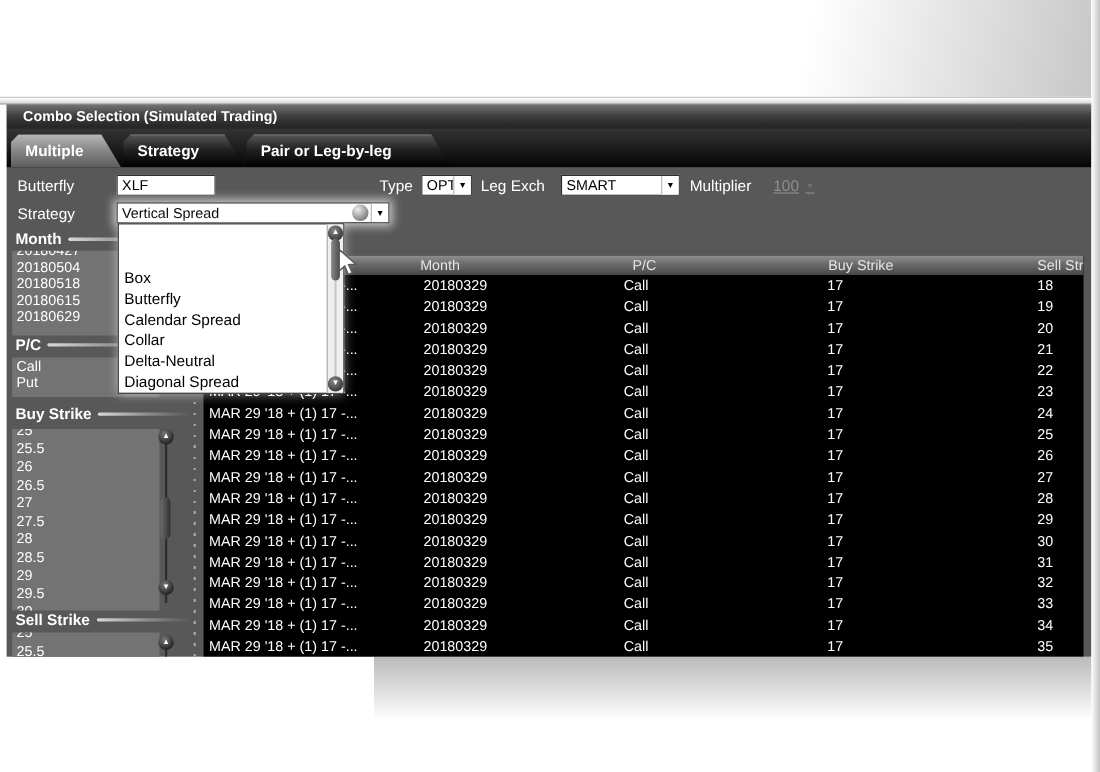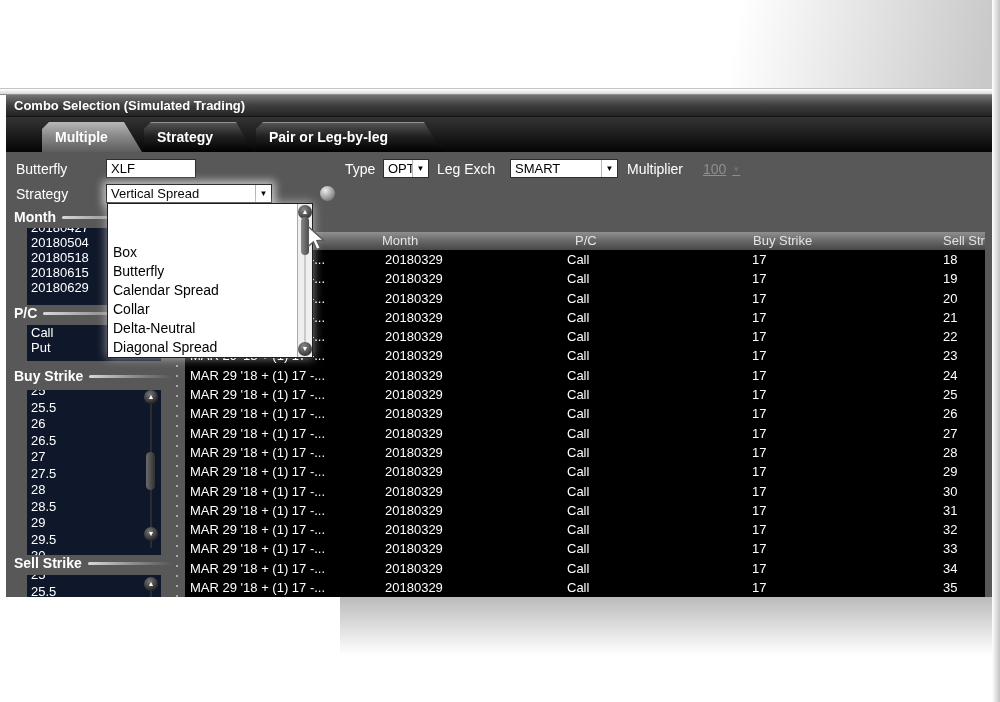--- a/index.html
+++ b/index.html
@@ -17,27 +17,27 @@
   .bottom-shadow{position:absolute;left:340px;top:597px;width:652px;height:58px;
             background:linear-gradient(to bottom,rgba(130,130,130,0.55),rgba(255,255,255,0));}
 
   
   .window{position:absolute;left:6px;top:95px;width:986px;height:502px;background:#585858;
           overflow:hidden;color:#fff;z-index:5;}
 
   .titlebar{position:absolute;left:0;top:0;right:0;height:22px;
             background:linear-gradient(#747474,#3e3e3e 50%,#242424);
             border-bottom:1px solid #121212;
-            font-size:13px;font-weight:bold;line-height:22px;padding-left:8px;box-sizing:border-box;}
+            font-size:13px;font-weight:bold;line-height:22px;padding-left:15px;box-sizing:border-box;}
 
   .tabrow{position:absolute;left:0;top:22px;right:0;height:35px;
           background:linear-gradient(#343434,#050505);}
   .tab{position:absolute;bottom:0;height:30px;line-height:30px;
        font-size:14px;font-weight:bold;color:#fff;padding-left:13px;box-sizing:border-box;
-       clip-path:polygon(0 7px,7px 0,calc(100% - 18px) 0,100% 100%,0 100%);margin-left:32px;}
+       clip-path:polygon(0 7px,7px 0,calc(100% - 18px) 0,100% 100%,0 100%);}
   .tab.active{background:linear-gradient(#b8b8b8,#8a8a8a 45%,#5d5d5d);}
   .tab.inactive{background:linear-gradient(#585858 0%,#232323 45%,#000 100%);
        box-shadow:inset 0 1px 0 rgba(255,255,255,.35);}
   .tab-multiple{left:4px;width:100px;z-index:3;}
   .tab-strategy{left:106px;width:110px;z-index:2;}
   .tab-pair{left:218px;width:186px;z-index:1;}
 
   
   .label{position:absolute;font-size:14px;color:#fff;white-space:nowrap;}
   .field{position:absolute;height:19px;background:#fff;color:#000;border:1px solid #2e2e2e;
@@ -48,21 +48,21 @@
   .glow{box-shadow:0 0 9px 3px rgba(255,255,255,0.65);}
   .disabled-combo{position:absolute;color:#8f8f8f;font-size:14px;text-decoration:underline;}
   .disabled-combo .darr{color:#6f6f6f;font-size:8px;margin-left:6px;vertical-align:2px;}
   .help-sphere{position:absolute;width:15px;height:15px;border-radius:50%;
          background:radial-gradient(circle at 35% 30%,#ececec,#9a9a9a 55%,#555);}
 
   
   .sec-h{position:absolute;display:flex;align-items:center;gap:6px;font-size:14px;font-weight:bold;}
   .sec-h .rule{flex:1;height:3px;border-radius:2px;
          background:linear-gradient(to right,#d9d9d9,#8c8c8c 55%,rgba(140,140,140,0));}
-  .listbox{position:absolute;left:21px;width:134px;background:#0f172a;overflow:hidden;
+  .listbox{position:absolute;left:5px;width:134px;background:#737373;overflow:hidden;
          font-size:13px;color:#fff;}
   .listbox .li{line-height:15px;padding-left:4px;white-space:nowrap;}
   .strike .li{line-height:16.5px;}
   .off8 .li:first-child{margin-top:-8px;}
   .off7 .li:first-child{margin-top:-7px;}
 
   .side-scroll{position:absolute;width:16px;}
   .strack{position:absolute;left:7px;width:2px;background:#2c2c2c;}
   .sbtn{position:absolute;left:1px;width:14px;height:14px;border-radius:50%;
         background:radial-gradient(circle at 40% 32%,#777,#262626 72%);
@@ -137,21 +137,21 @@
     <div class="field combo" style="left:504px;top:64px;width:108px;">
       <span>SMART</span>
       <span class="arr">▼</span>
     </div>
     <div class="label" style="left:621px;top:66px;">Multiplier</div>
     <div class="disabled-combo" style="left:697px;top:66px;">
       <span>100</span><span class="darr">▼</span>
     </div>
 
     <div class="label" style="left:10px;top:91px;">Strategy</div>
-    <div class="field combo glow" style="left:100px;top:89px;width:166px;">
+    <div class="field combo glow" style="left:100px;top:89px;width:248px;">
       <span>Vertical Spread</span>
       <span class="arr">▼</span>
     </div>
     <div class="help-sphere" style="left:314px;top:91px;"></div>
 
     <div class="sec-h" style="left:8px;top:114px;width:145px;">
       <span>Month</span>
         <span class="rule"></span>
     </div>
     <div class="listbox off8" style="top:133px;height:77px;">

